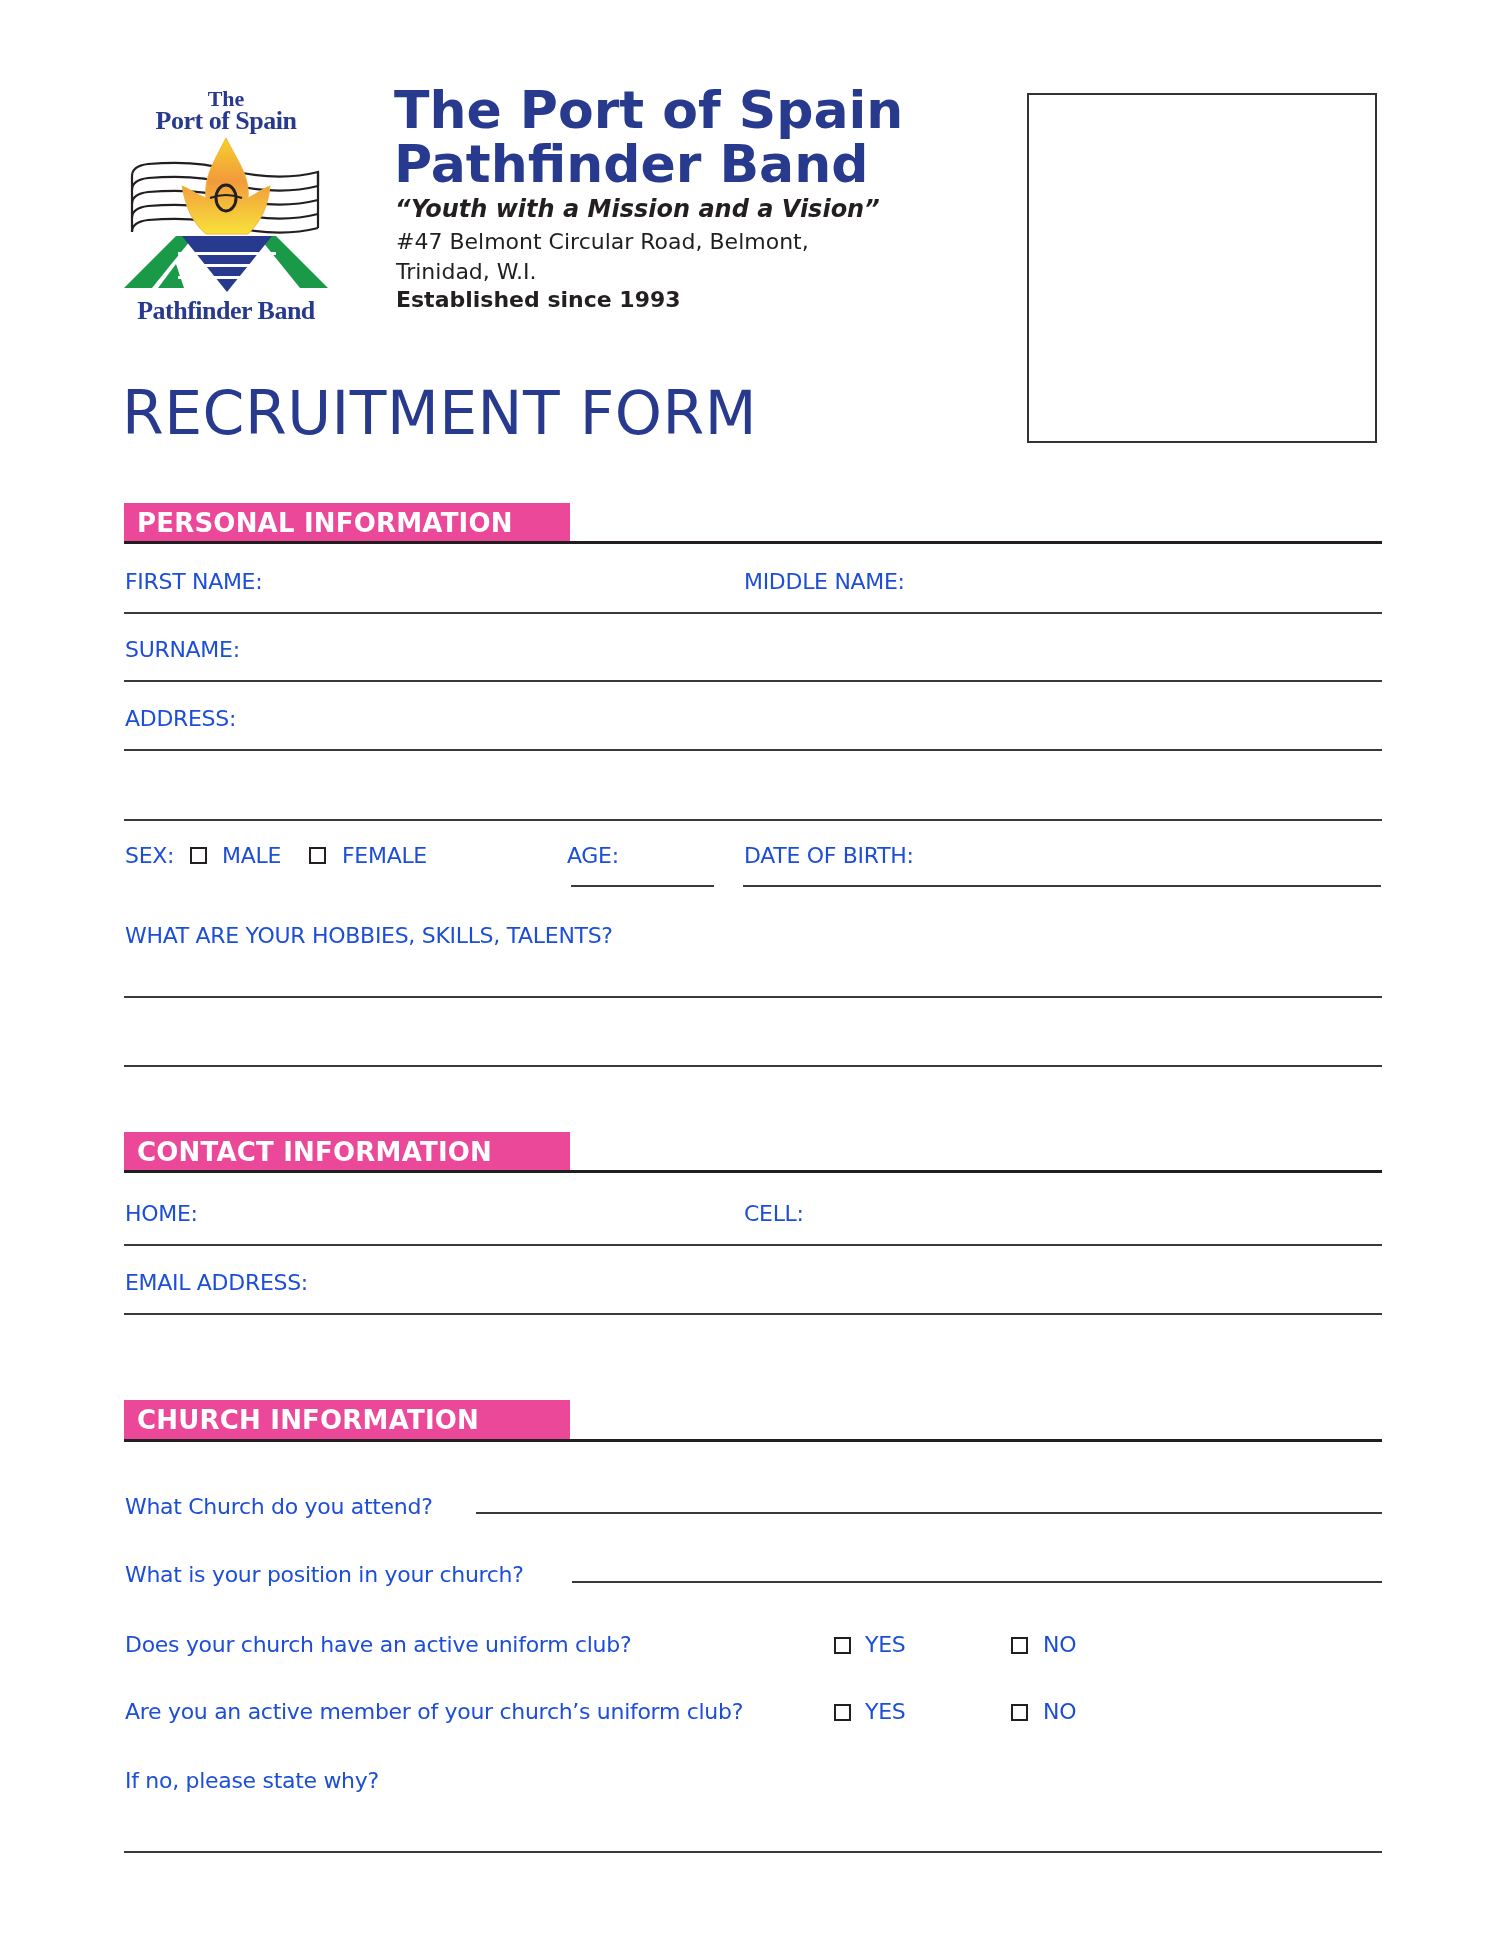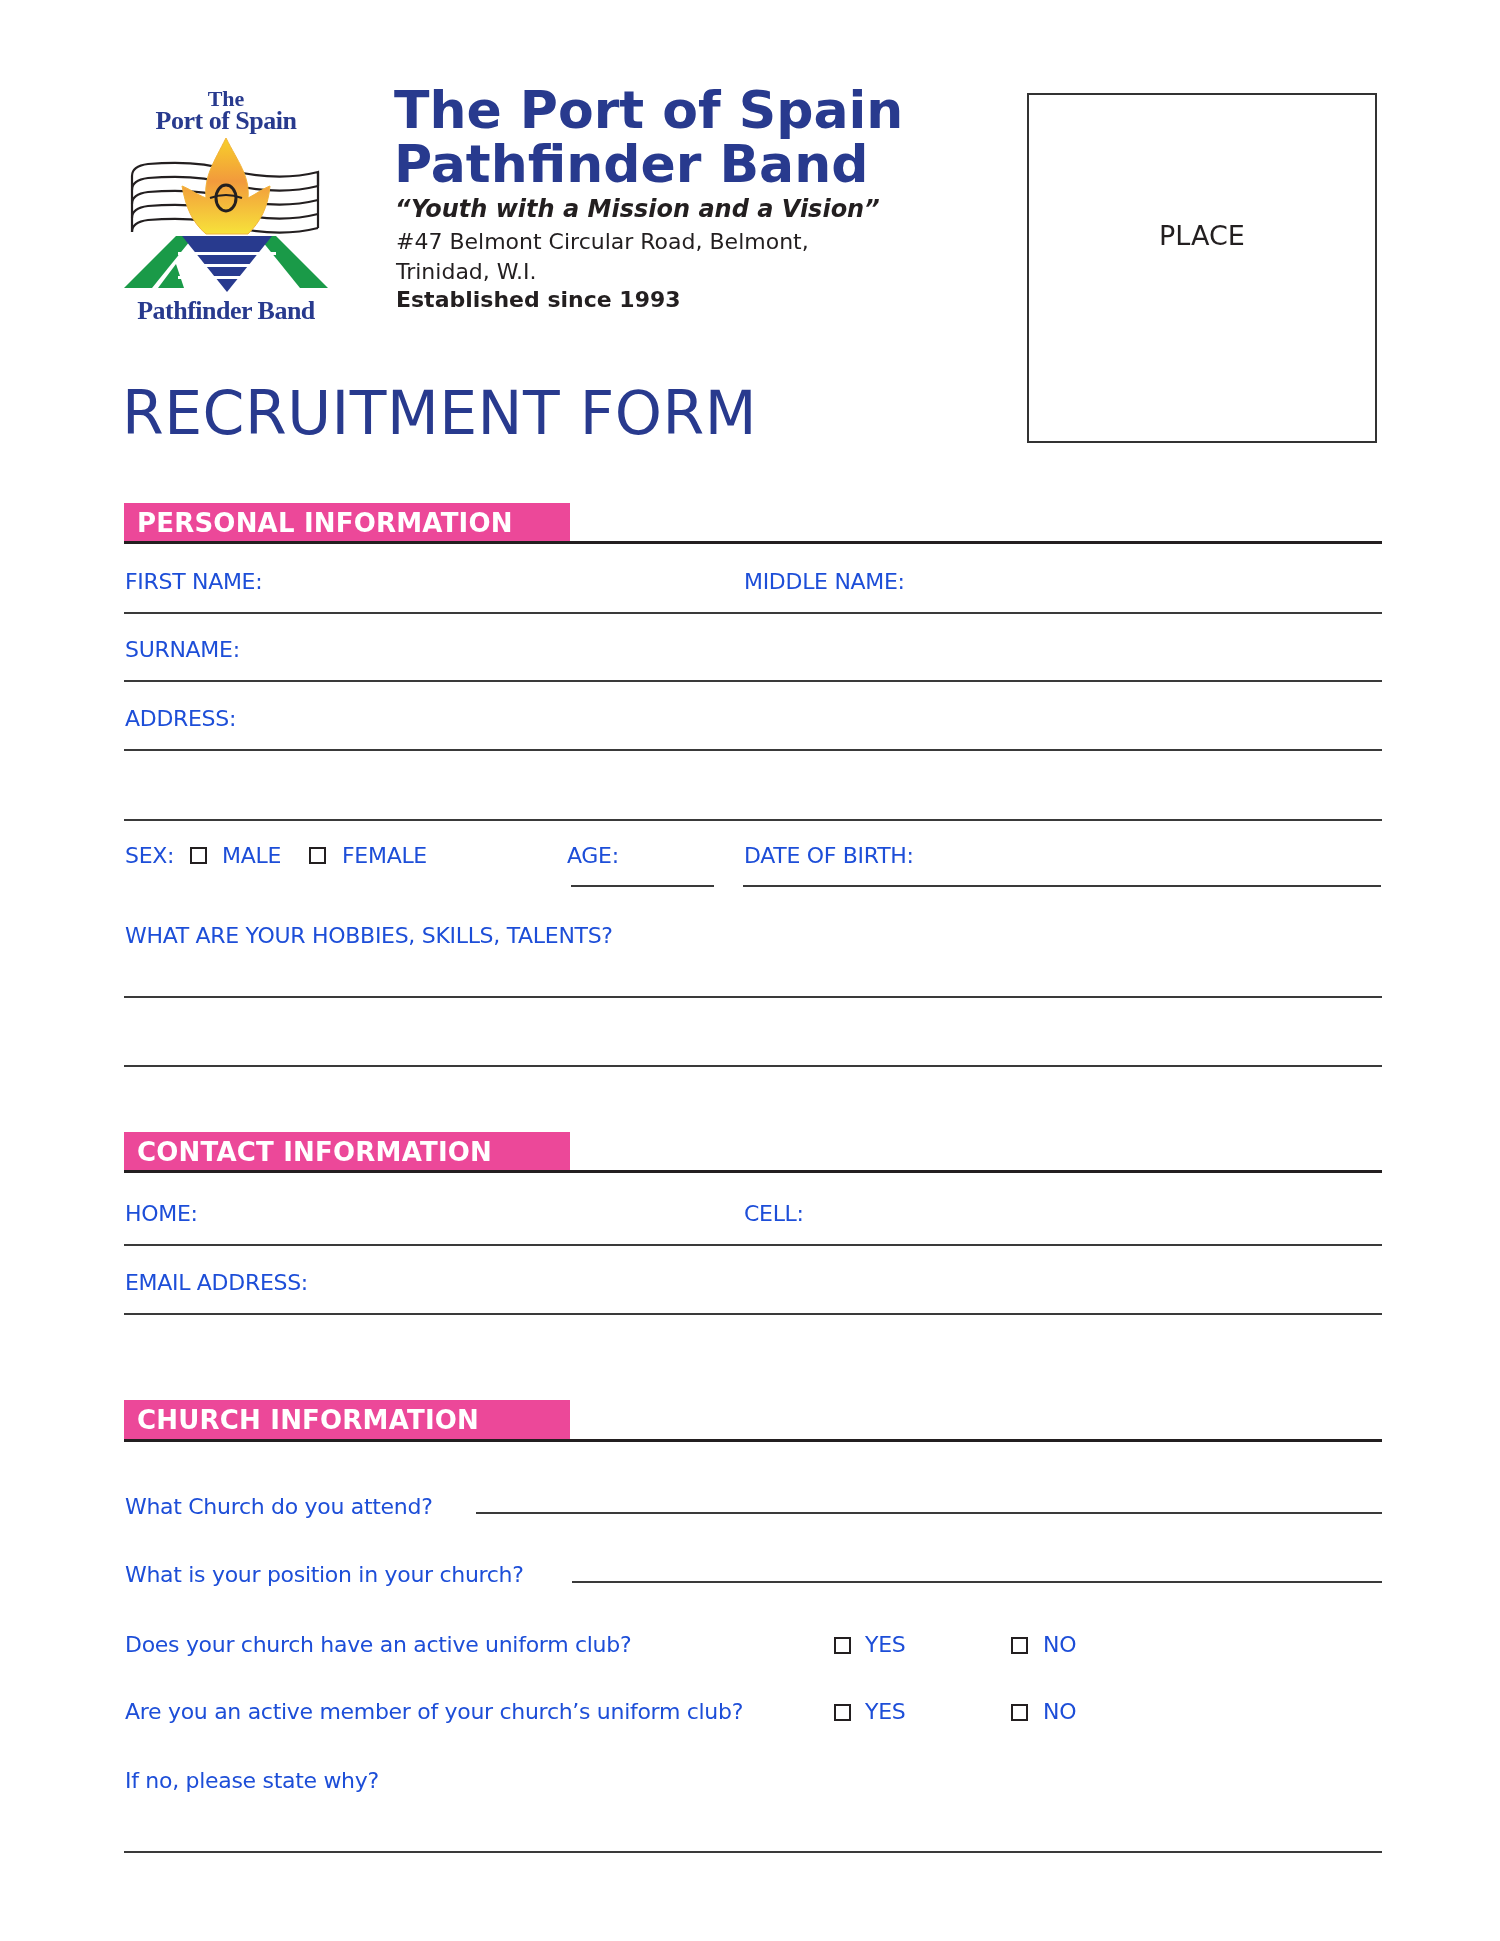--- a/index.html
+++ b/index.html
@@ -59,21 +59,20 @@
 
 <div class="abs title-blue" style="left:394px;top:82px;font-size:52px;font-weight:bold;line-height:56px;">The Port of Spain</div>
 <div class="abs title-blue" style="left:394px;top:136px;font-size:52px;font-weight:bold;line-height:56px;">Pathfinder Band</div>
 <div class="abs" style="left:395px;top:195px;font-size:24px;font-style:italic;font-weight:bold;line-height:28px;color:#231f20;">“Youth with a Mission and a Vision”</div>
 <div class="abs" style="left:396px;top:228px;font-size:22px;line-height:28px;color:#231f20;">#47 Belmont Circular Road, Belmont,</div>
 <div class="abs" style="left:396px;top:258px;font-size:22px;line-height:28px;color:#231f20;">Trinidad, W.I.</div>
 <div class="abs" style="left:396px;top:286px;font-size:22px;font-weight:bold;line-height:28px;color:#231f20;">Established since 1993</div>
 
 <div style="position:absolute;left:1027px;top:93px;width:350px;height:350px;border:2.5px solid #333;box-sizing:border-box;">
   <div style="position:absolute;left:0;right:0;top:123px;text-align:center;font-size:27px;line-height:35px;color:#231f20;">
-    <div>PLACE</div>
   </div>
 </div>
 
 <div class="abs title-blue" style="left:122px;top:380px;font-size:60px;font-weight:normal;line-height:66px;letter-spacing:0.5px;">RECRUITMENT FORM</div>
 
 <div class="sec-bar" style="top:503px;">PERSONAL INFORMATION</div>
 <div class="sec-rule" style="top:541px;"></div>
 
 <div class="lbl" style="left:125px;top:571px;">FIRST NAME:</div>
 <div class="lbl" style="left:744px;top:571px;">MIDDLE NAME:</div>

